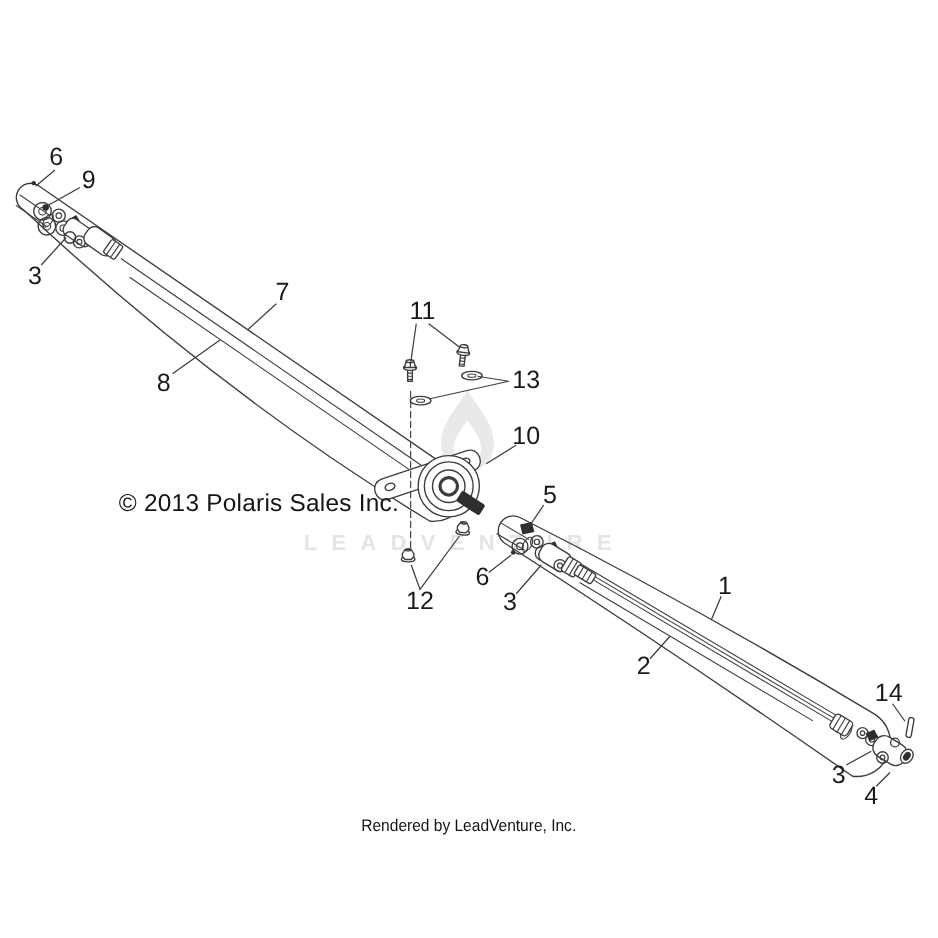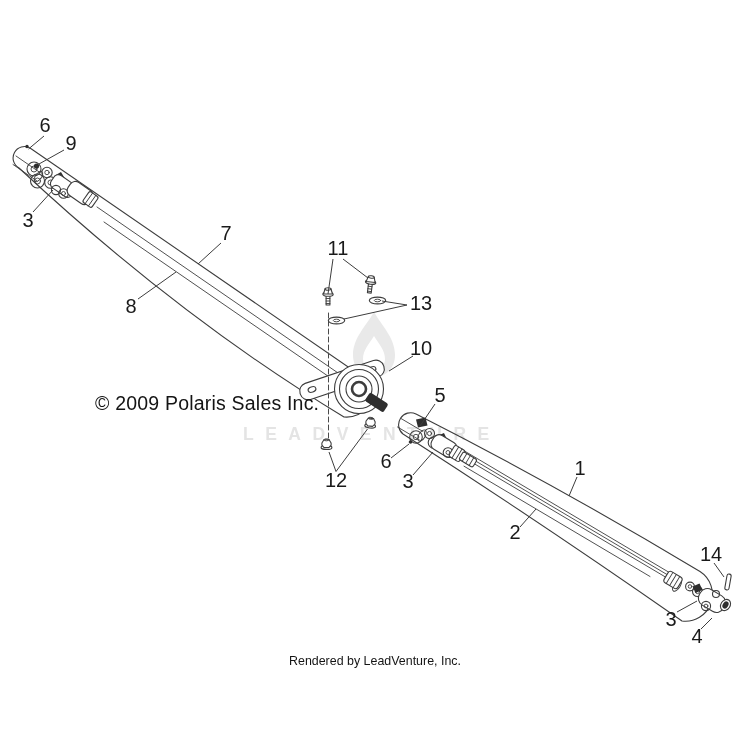--- a/index.html
+++ b/index.html
@@ -203,15 +203,15 @@
     <text x="408" y="488">3</text>
     <text x="580" y="475">1</text>
     <text x="515" y="539">2</text>
     <text x="336" y="487">12</text>
     <text x="711" y="561">14</text>
     <text x="671" y="626">3</text>
     <text x="697" y="643">4</text>
   </g>
 </svg>
 
-<div class="copyright">© 2009 Polaris Sales Inc.</div>
+<div class="copyright">© 2013 Polaris Sales Inc.</div>
 <div class="footer">Rendered by LeadVenture, Inc.</div>
 </div>
 
 </body></html>

